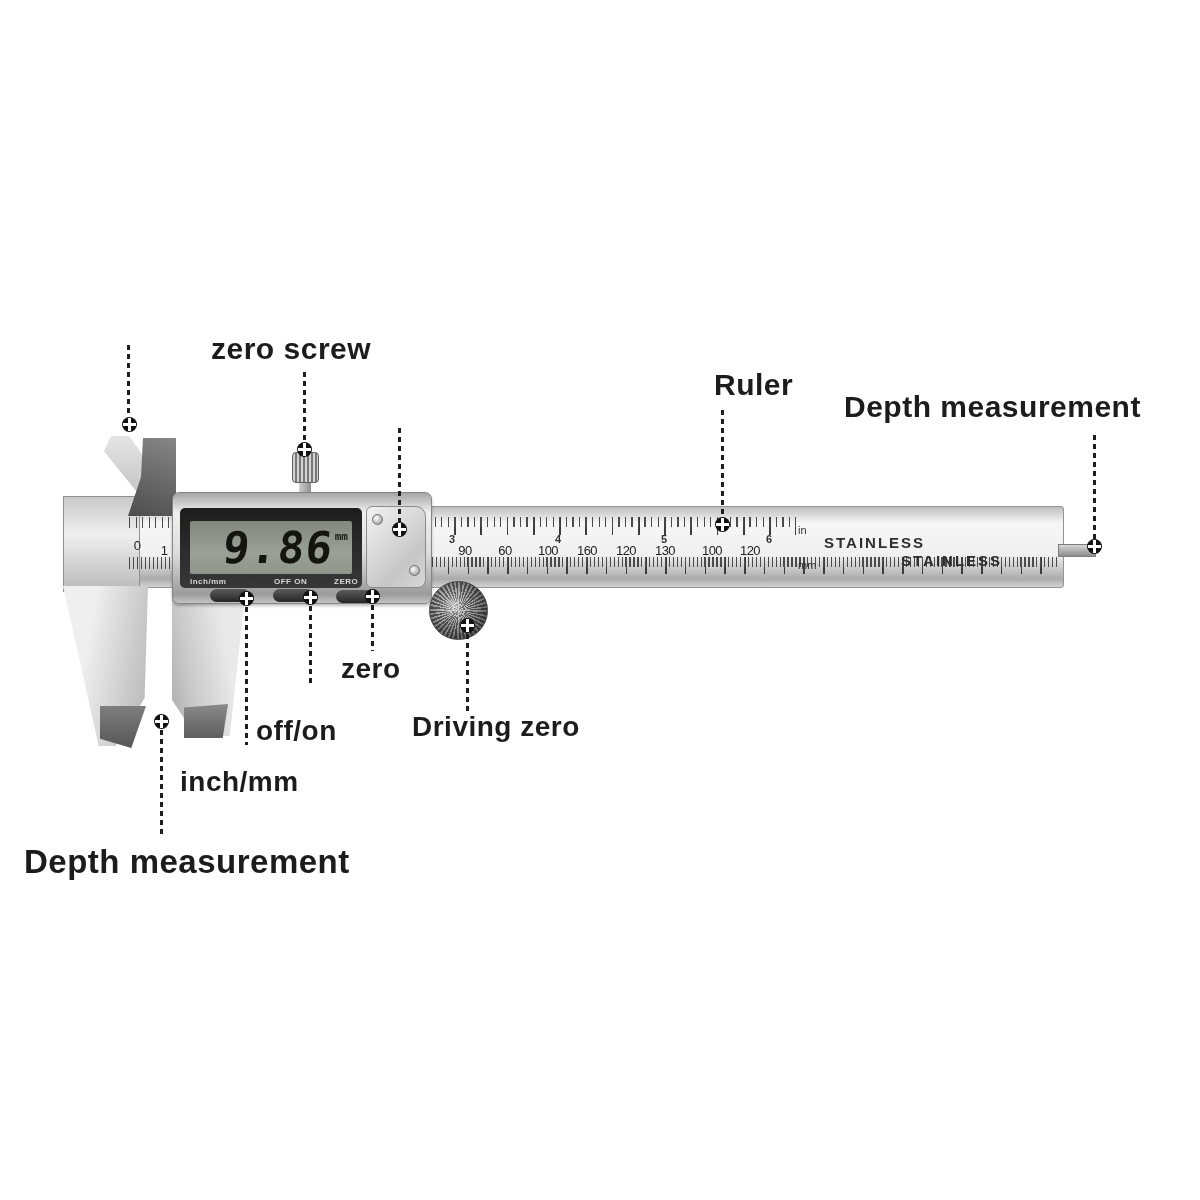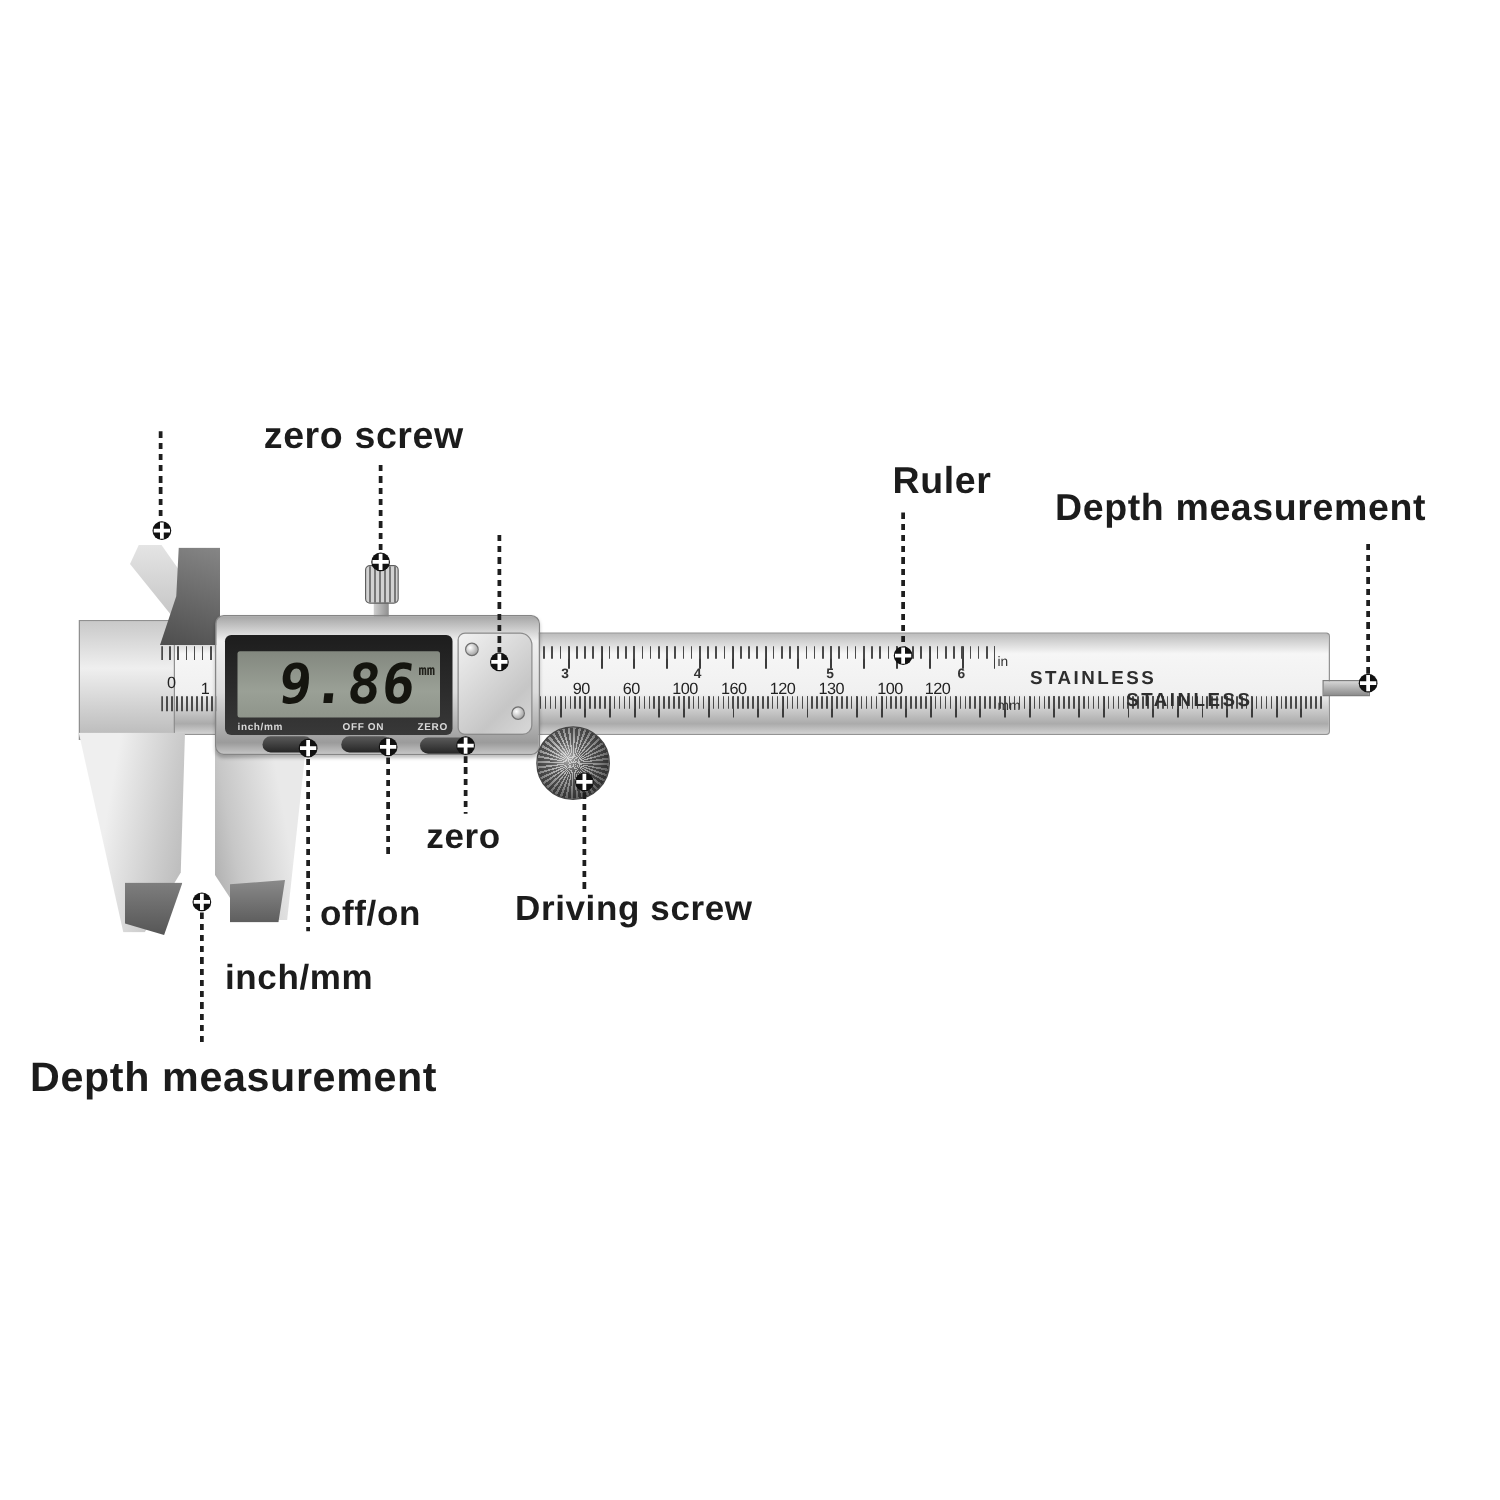--- a/index.html
+++ b/index.html
@@ -181,17 +181,17 @@
   <div class="marker" style="left:303px;top:590px"></div>
   <div class="marker" style="left:365px;top:589px"></div>
   <div class="marker" style="left:460px;top:618px"></div>
   <div class="marker" style="left:154px;top:714px"></div>
 
   <div class="lbl med" style="left:211px;top:332px">zero screw</div>
   <div class="lbl med" style="left:714px;top:368px">Ruler</div>
   <div class="lbl med" style="left:844px;top:390px">Depth measurement</div>
   <div class="lbl sm" style="left:341px;top:653px">zero</div>
   <div class="lbl sm" style="left:256px;top:715px">off/on</div>
-  <div class="lbl sm" style="left:412px;top:711px">Driving screw</div>
+  <div class="lbl sm" style="left:412px;top:711px">Driving zero</div>
   <div class="lbl sm" style="left:180px;top:766px">inch/mm</div>
   <div class="lbl big" style="left:24px;top:843px">Depth measurement</div>
 
 </div>
 
 </body></html>

